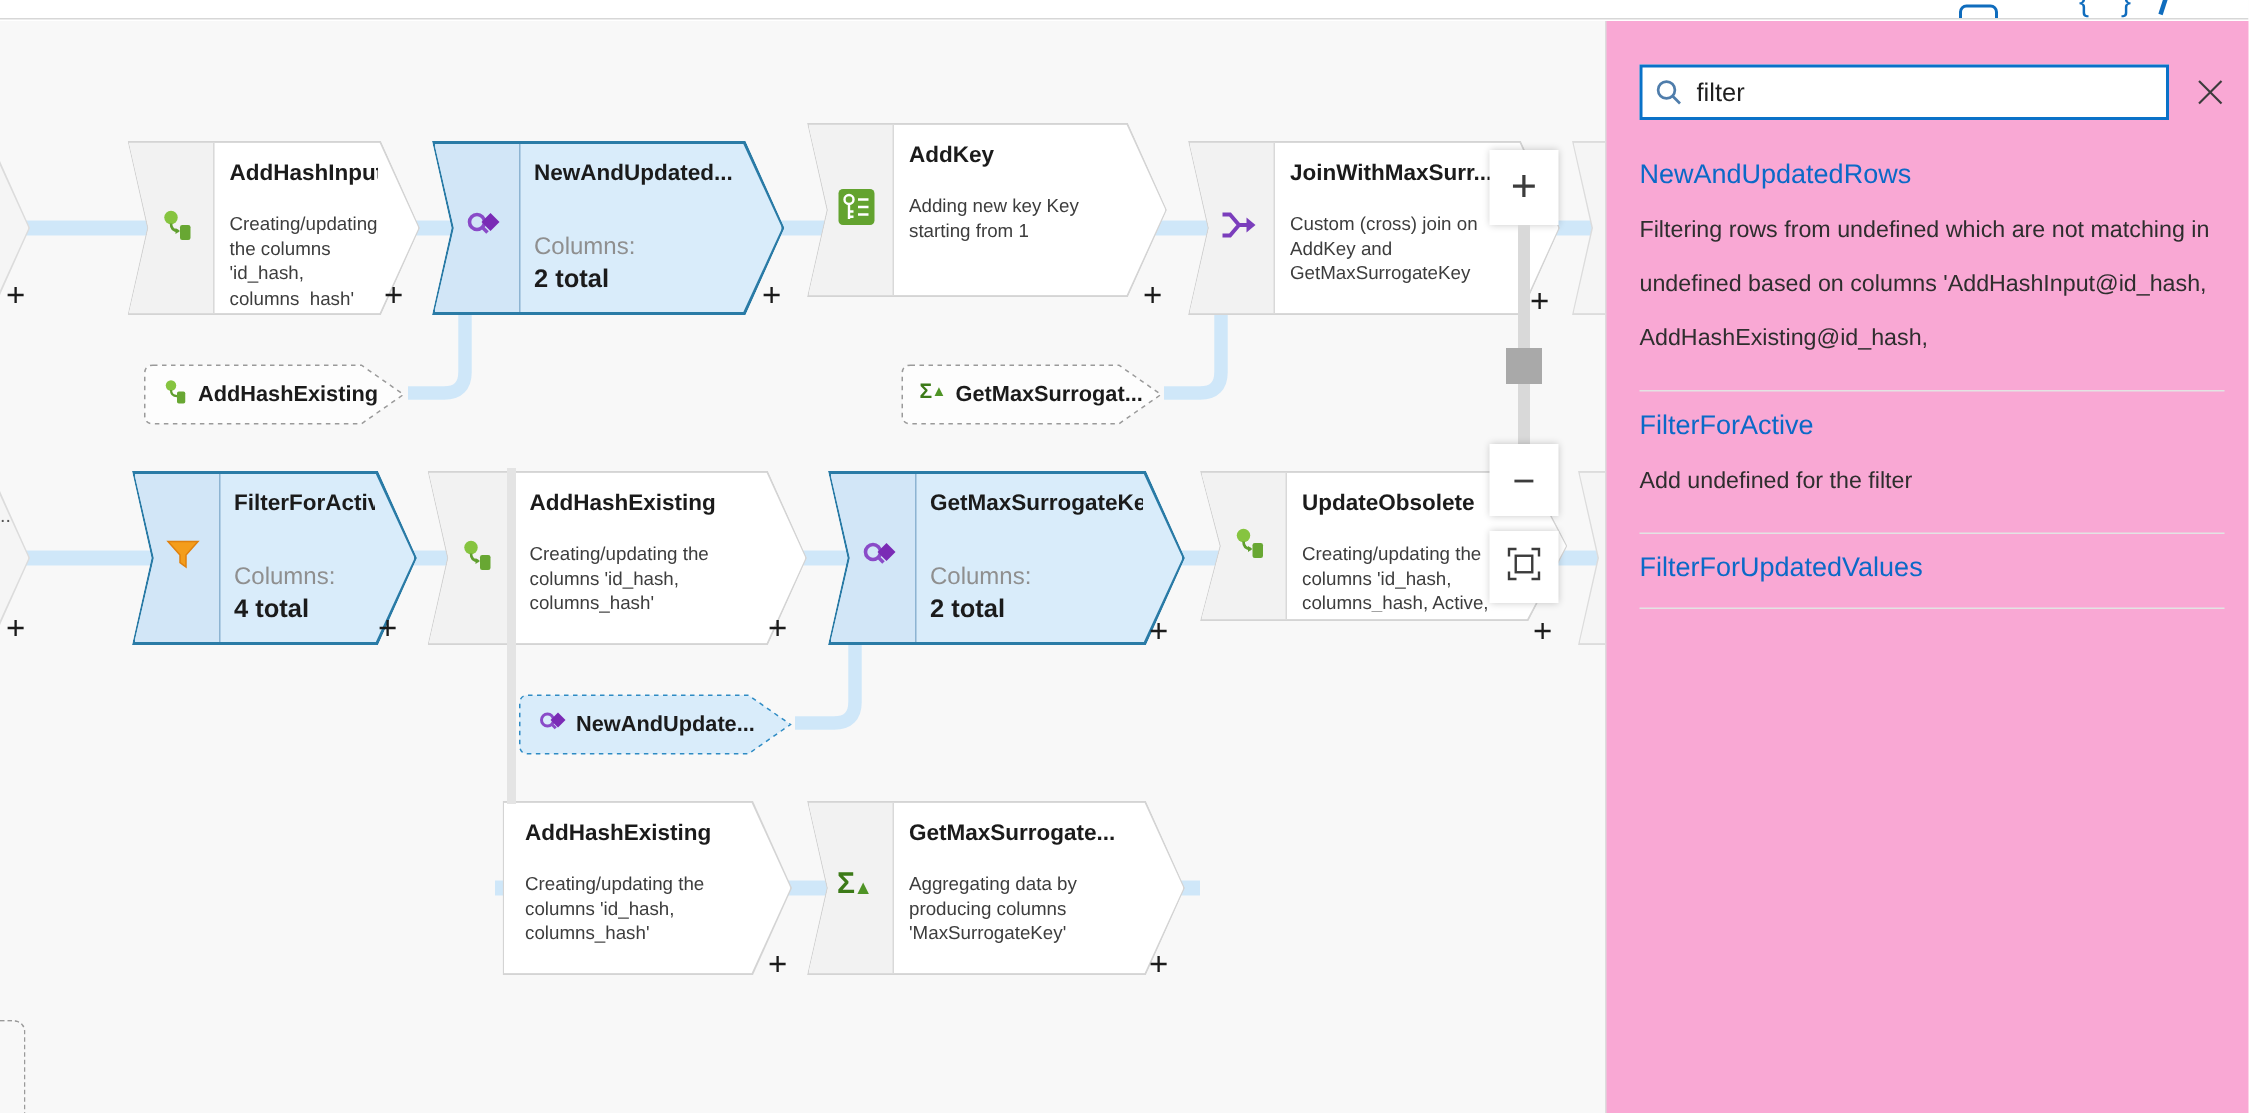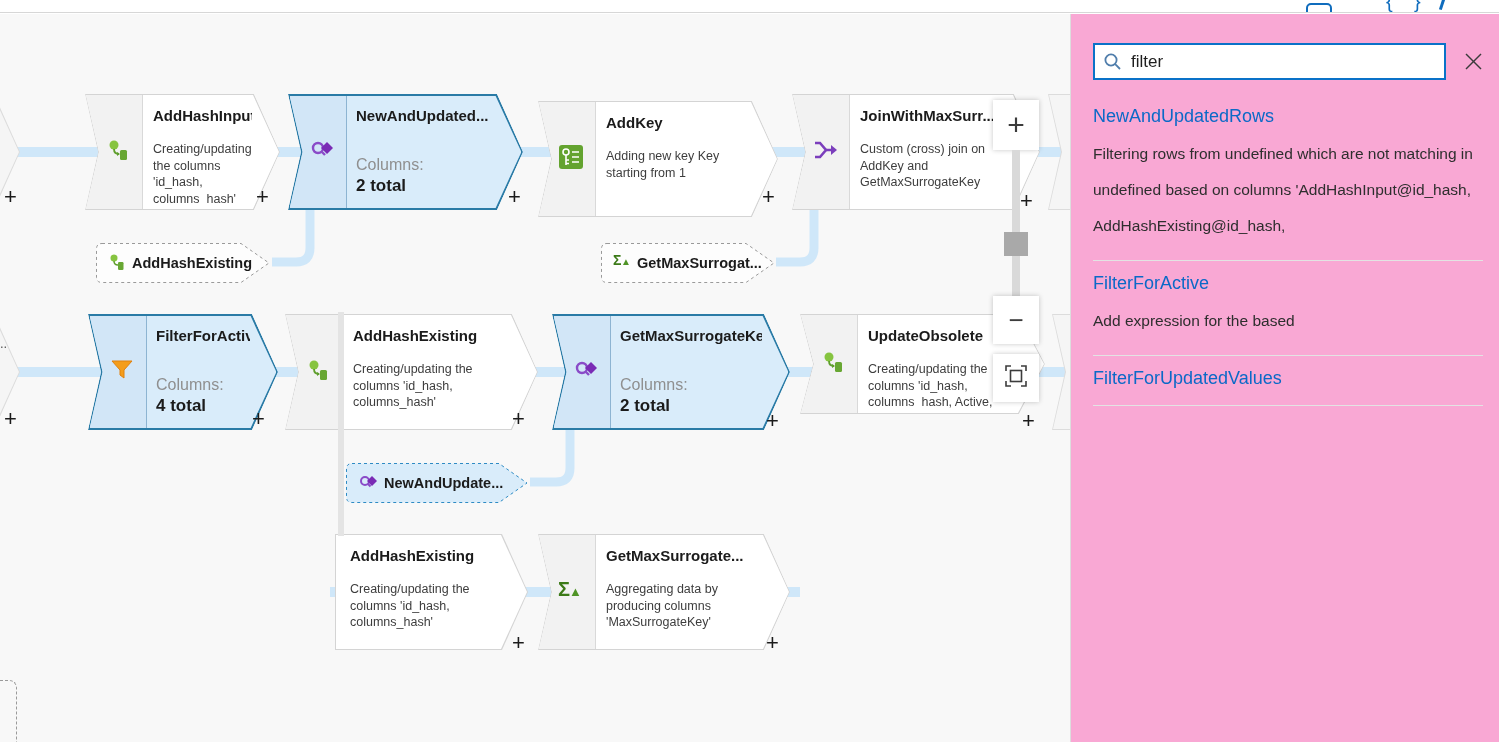--- a/index.html
+++ b/index.html
@@ -152,21 +152,21 @@
           </span>
         </div>
       </div>
       <div class="nbody">
         <div class="ntitle">NewAndUpdated...</div>
         <div class="cols-label">Columns:</div>
         <div class="cols-value">2 total</div>
       </div>
     </div>
 
-    <div class="node chev" style="left:538px;top:87px;width:240px;height:116px;">
+    <div class="node chev" style="left:538px;top:68px;width:240px;height:116px;">
       <div class="lb chev"></div>
       <div class="lf chev">
         <div class="icon-sec">
           <span>
             <svg width="26" height="26">
                 <rect x="1" y="1" width="24" height="24" rx="3" fill="#63a32f"></rect>
                 <circle cx="8" cy="8" r="3" stroke="#fff" stroke-width="1.6" fill="none"></circle>
                 <line x1="8" y1="11" x2="8" y2="21" stroke="#fff" stroke-width="1.6"></line>
                 <line x1="8" y1="16" x2="11" y2="16" stroke="#fff" stroke-width="1.6"></line>
                 <line x1="8" y1="19.5" x2="11" y2="19.5" stroke="#fff" stroke-width="1.6"></line>
@@ -405,21 +405,21 @@
       </span>
     </div>
 
     <div id="results">
       <div class="ritem">
         <div class="rtitle">NewAndUpdatedRows</div>
         <div class="rdesc">Filtering rows from undefined which are not matching in undefined based on columns 'AddHashInput@id_hash, AddHashExisting@id_hash,</div>
       </div>
       <div class="ritem">
         <div class="rtitle">FilterForActive</div>
-        <div class="rdesc">Add expression for the based</div>
+        <div class="rdesc">Add undefined for the filter</div>
       </div>
       <div class="ritem">
         <div class="rtitle">FilterForUpdatedValues</div>
       </div>
     </div>
   </div>
 
 </div>
 
 </body></html>

